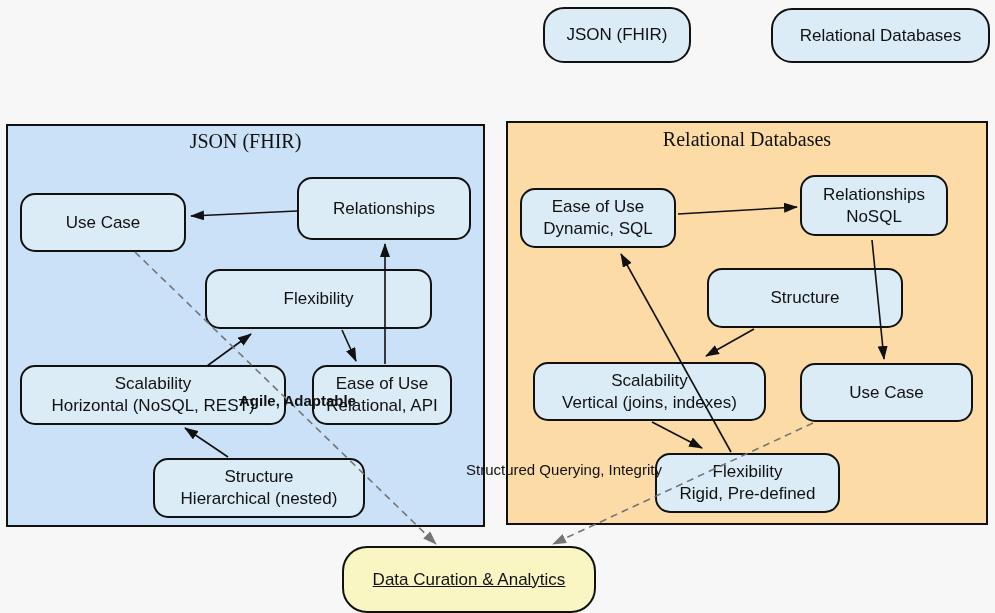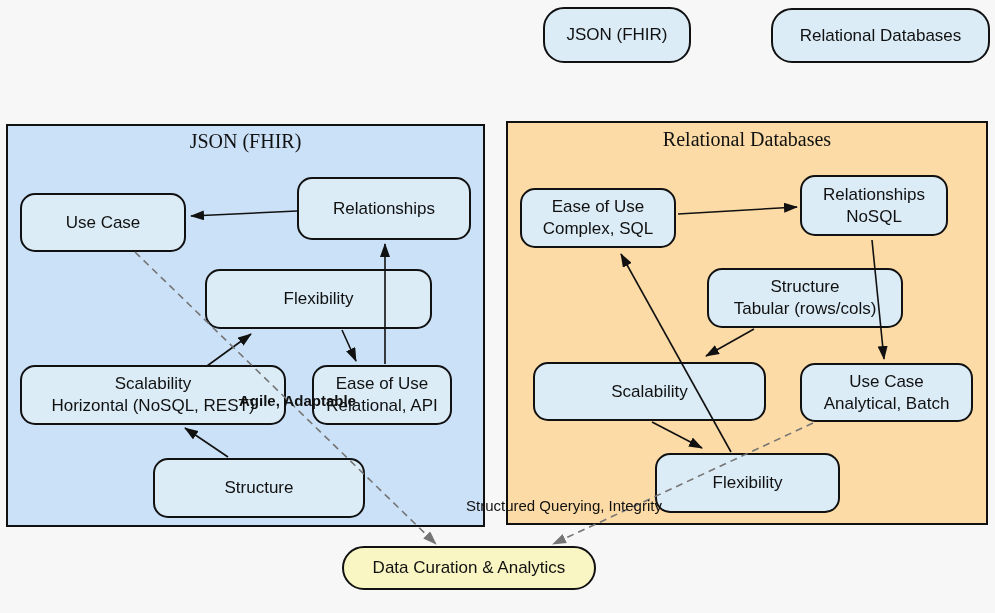--- a/index.html
+++ b/index.html
@@ -61,46 +61,47 @@
   <div class="node" style="left:20px;top:365px;width:266px;height:60px;">
     <span class="nl">Scalability</span>
     <span class="nl">Horizontal (NoSQL, REST)</span>
   </div>
   <div class="node" style="left:312px;top:365px;width:140px;height:60px;">
     <span class="nl">Ease of Use</span>
     <span class="nl">Relational, API</span>
   </div>
   <div class="node" style="left:153px;top:458px;width:212px;height:60px;">
     <span class="nl">Structure</span>
+    <span class="nl">Hierarchical (nested)</span>
   </div>
 
   <div class="node" style="left:520px;top:188px;width:156px;height:60px;">
     <span class="nl">Ease of Use</span>
-    <span class="nl">Complex, SQL</span>
+    <span class="nl">Dynamic, SQL</span>
   </div>
   <div class="node" style="left:800px;top:175px;width:148px;height:61px;">
     <span class="nl">Relationships</span>
     <span class="nl">NoSQL</span>
   </div>
   <div class="node" style="left:707px;top:268px;width:196px;height:60px;">
     <span class="nl">Structure</span>
-    <span class="nl">Tabular (rows/cols)</span>
   </div>
   <div class="node" style="left:533px;top:362px;width:233px;height:59px;">
     <span class="nl">Scalability</span>
+    <span class="nl">Vertical (joins, indexes)</span>
   </div>
   <div class="node" style="left:800px;top:363px;width:173px;height:59px;">
     <span class="nl">Use Case</span>
-    <span class="nl">Analytical, Batch</span>
   </div>
   <div class="node" style="left:655px;top:453px;width:185px;height:60px;">
     <span class="nl">Flexibility</span>
+    <span class="nl">Rigid, Pre-defined</span>
   </div>
 
-  <div class="node curation-node" style="left:342px;top:546px;width:254px;height:44px;">
+  <div class="node curation-node" style="left:342px;top:546px;width:254px;height:67px;text-decoration:underline;">
     <span class="nl">Data Curation &amp; Analytics</span>
   </div>
 
   <svg class="edges" width="995" height="613" viewBox="0 0 995 613">
     <defs>
       <marker id="ah-black" markerUnits="userSpaceOnUse" markerWidth="14" markerHeight="10" refX="13" refY="5" orient="auto">
         <path d="M0,0 L14,5 L0,10 Z" fill="#111"></path>
       </marker>
       <marker id="ah-gray" markerUnits="userSpaceOnUse" markerWidth="14" markerHeight="10" refX="13" refY="5" orient="auto">
         <path d="M0,0 L14,5 L0,10 Z" fill="#757575"></path>
@@ -117,15 +118,15 @@
     <line class="e-solid" x1="652" y1="422" x2="702" y2="448" marker-end="url(#ah-black)"></line>
     <line class="e-solid" x1="731" y1="452" x2="621" y2="254" marker-end="url(#ah-black)"></line>
     <line class="e-solid" x1="678" y1="214" x2="797" y2="207" marker-end="url(#ah-black)"></line>
     <line class="e-solid" x1="872" y1="240" x2="884" y2="359" marker-end="url(#ah-black)"></line>
 
     <line class="e-dash" x1="135" y1="252" x2="436" y2="544" marker-end="url(#ah-gray)"></line>
     <line class="e-dash" x1="813" y1="423" x2="553" y2="544" marker-end="url(#ah-gray)"></line>
   </svg>
 
   <div class="edge-label" style="left:239px;top:392px;font-weight:bold;">Agile, Adaptable</div>
-  <div class="edge-label" style="left:466px;top:461px;margin-top:36px;">Structured Querying, Integrity</div>
+  <div class="edge-label" style="left:466px;top:461px;">Structured Querying, Integrity</div>
 
 </div>
 
 </body></html>

